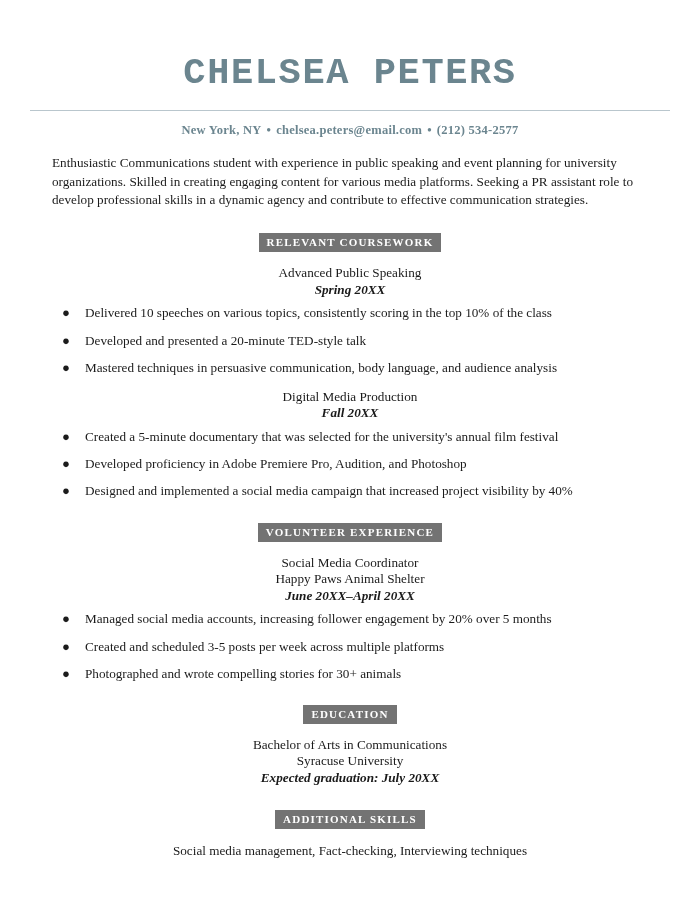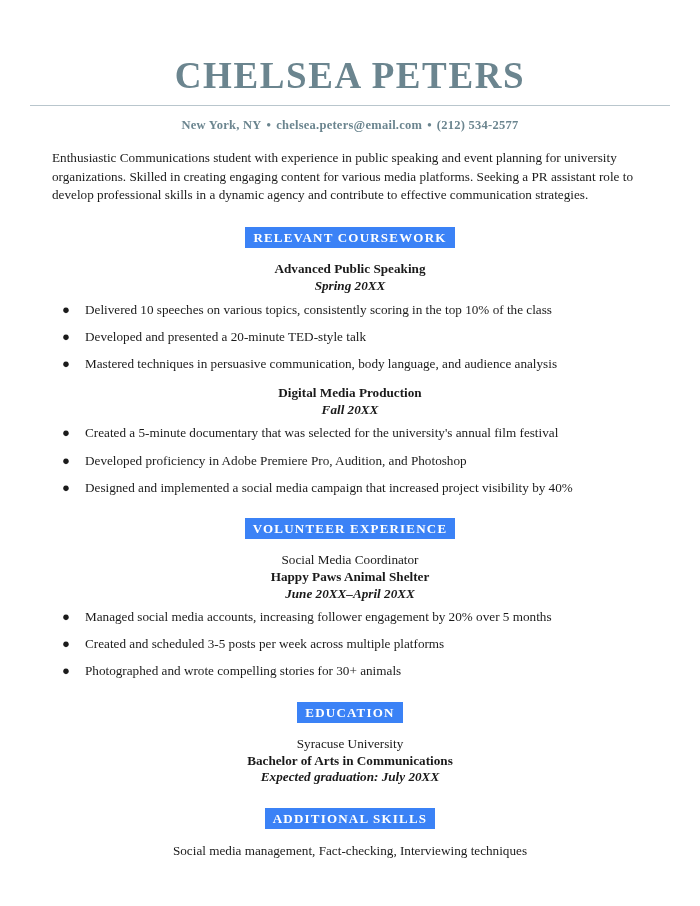--- a/index.html
+++ b/index.html
@@ -19,27 +19,27 @@
     width: 700px;
     height: 906px;
     box-sizing: border-box;
     padding: 0 30px;
     overflow: hidden;
   }
 
   
   .name {
     text-align: center;
-    font-family: Liberation Serif, serif;
+    font-family: Liberation Mono, monospace;
     font-weight: bold;
     font-size: 37px;
     letter-spacing: 1.6px;
     color: #6b858f;
-    margin: 0;
-    padding-top: 56px;
+    margin: 16px;
+    padding-top: 38px;
     line-height: 1.08;
   }
   .name-rule {
     height: 0;
     border: 0;
     border-top: 1px solid #b9c6cd;
     margin: 9px 0 0 0;
   }
   .contact {
     text-align: center;
@@ -64,42 +64,42 @@
   }
 
   
   .section-head {
     text-align: center;
     margin-top: 22px;
     margin-bottom: 6px;
   }
   .section-head span {
     display: inline-block;
-    background: #3b82f6;
+    background: #737373;
     color: #ffffff;
     font-weight: bold;
-    font-size: 13px;
+    font-size: 11px;
     letter-spacing: 1.2px;
     padding: 3px 8px 3px 8px;
     line-height: 1.18;
     text-align: center;
   }
 
   
   .entry {
     text-align: center;
     margin-top: 13px;
     margin-bottom: 6px;
   }
   .entry-line {
     line-height: 1.26;
     font-size: 13.2px;
   }
   .entry-line.plain  { font-weight: normal; font-style: normal; }
-  .entry-line.strong { font-weight: bold;   font-style: normal; }
+  .entry-line.strong { font-weight: normal;   font-style: normal; }
   .entry-line.ital   { font-weight: bold; font-style: italic; }
 
   
   ul.bullets {
     list-style: none;
     margin: 0 0 0 0;
     padding: 0 14px 0 32px;
   }
   ul.bullets li {
     position: relative;
@@ -179,22 +179,22 @@
     <li><span class="dot">●</span><span>Managed social media accounts, increasing follower engagement by 20% over 5 months</span></li>
     <li><span class="dot">●</span><span>Created and scheduled 3-5 posts per week across multiple platforms</span></li>
     <li><span class="dot">●</span><span>Photographed and wrote compelling stories for 30+ animals</span></li>
   </ul>
 
   <div class="section-head">
     <span>EDUCATION</span>
   </div>
 
   <div class="entry">
+    <div class="entry-line strong">Bachelor of Arts in Communications</div>
     <div class="entry-line plain">Syracuse University</div>
-    <div class="entry-line strong">Bachelor of Arts in Communications</div>
     <div class="entry-line ital">Expected graduation: July 20XX</div>
   </div>
 
   <div class="section-head">
     <span>ADDITIONAL SKILLS</span>
   </div>
 
   <div class="skills">
     <div>Social media management, Fact-checking, Interviewing techniques</div>
   </div>

